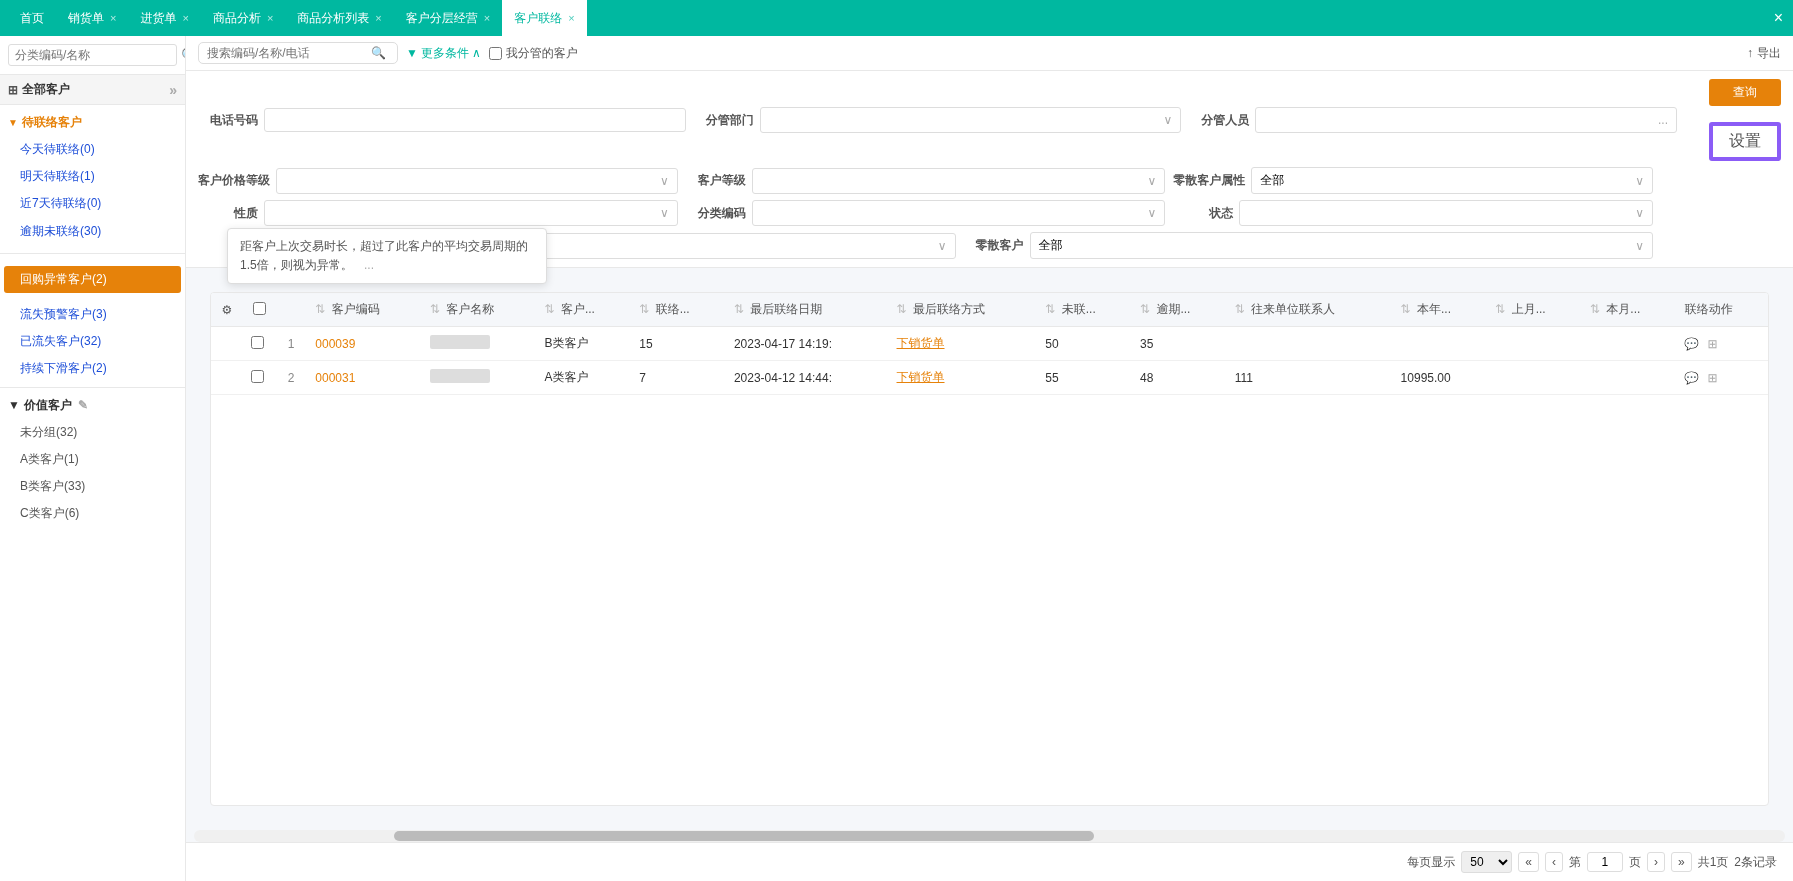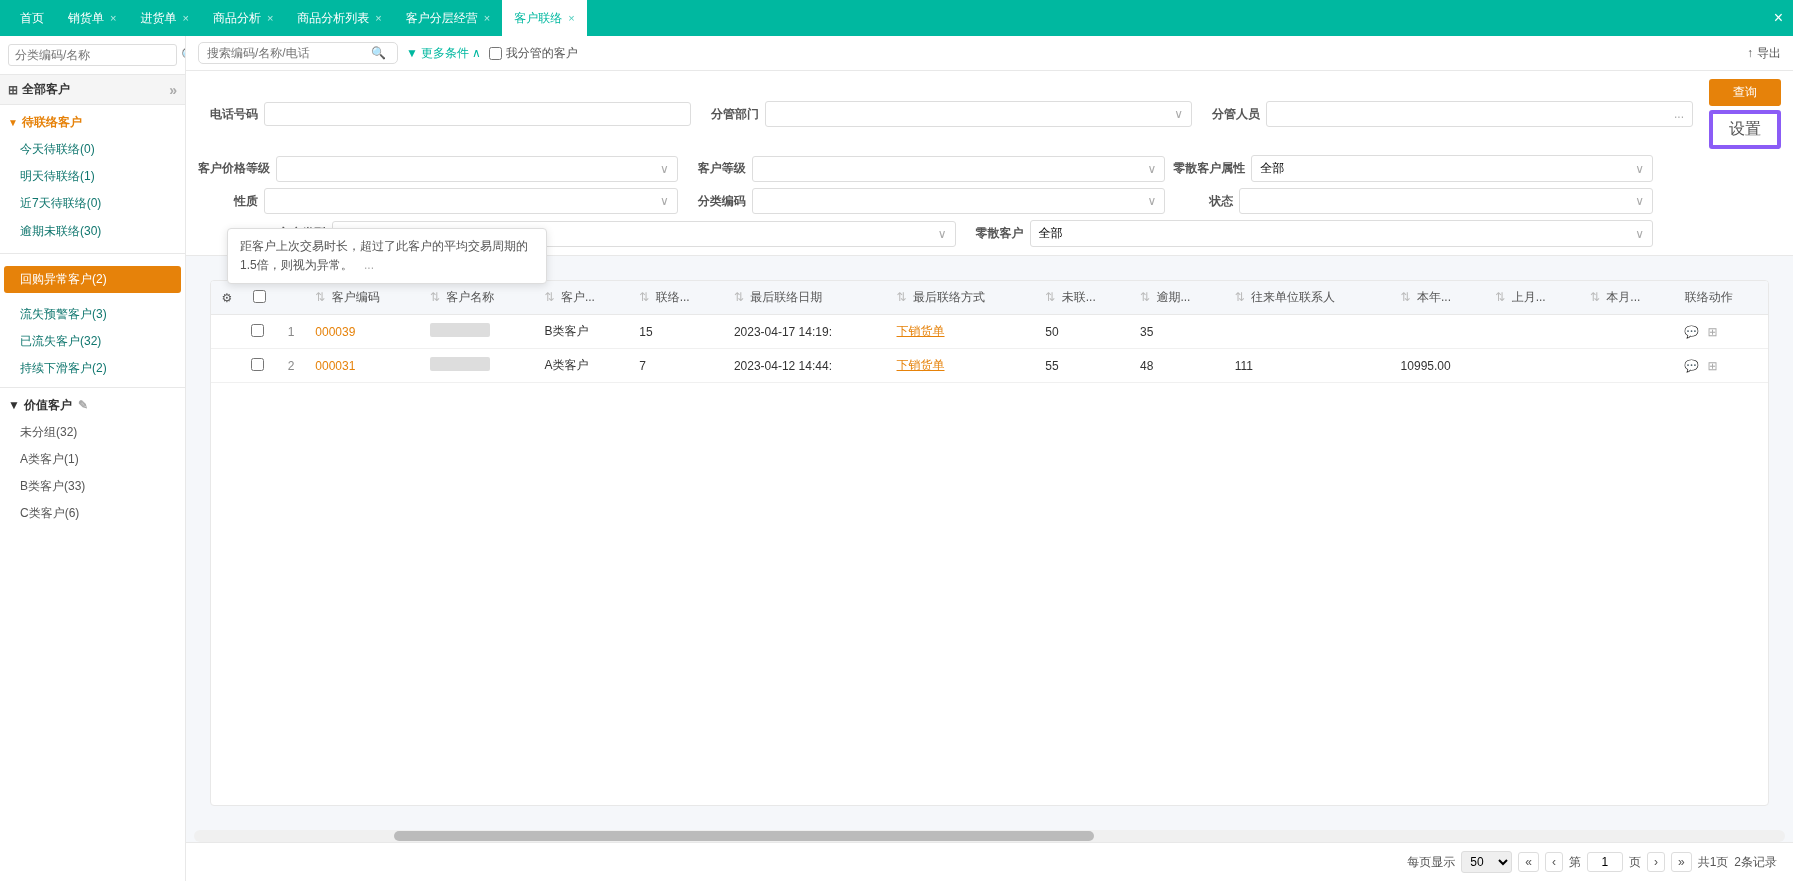--- a/index.html
+++ b/index.html
@@ -41,21 +41,21 @@
     }
     .sidebar-header .all-customers { display: flex; align-items: center; flex: 1; }
     .sidebar-header .grid-icon { margin-right: 4px; color: #555; }
     .sidebar-header .collapse-btn { color: #aaa; cursor: pointer; font-size: 14px; }
     .sidebar-section { padding: 4px 0; }
     .sidebar-group-title {
       display: flex; align-items: center; padding: 5px 8px; color: #e6820a; font-weight: bold; cursor: pointer;
     }
     .sidebar-group-title .arrow { margin-right: 4px; font-size: 10px; }
     .sidebar-item {
-      padding: 4px 8px 4px 20px; color: #0f766e; cursor: pointer; line-height: 1.6;
+      padding: 4px 8px 4px 20px; color: #1d4ed8; cursor: pointer; line-height: 1.6;
     }
     .sidebar-item.active-orange {
       background: #e6820a; color: #fff; border-radius: 3px; margin: 8px 4px;
       padding-left: 16px;
     }
     .sidebar-divider { height: 1px; background: #e8e8e8; margin: 4px 0; }
     .sidebar-customers-group {
       display: flex; align-items: center; padding: 5px 8px; color: #333; font-weight: bold; cursor: pointer;
     }
     .sidebar-customer-item { padding: 4px 8px 4px 20px; color: #555; cursor: pointer; line-height: 1.6; }
@@ -110,21 +110,21 @@
     .filter-label { color: #555; white-space: nowrap; min-width: 60px; text-align: right; font-weight: bold; }
     .filter-input {
       flex: 1; border: 1px solid #ddd; border-radius: 3px; padding: 4px 8px; font-size: 12px; outline: none;
     }
     .filter-select {
       flex: 1; border: 1px solid #ddd; border-radius: 3px; padding: 4px 8px; font-size: 12px;
       background: #fff; outline: none; cursor: pointer; display: flex; align-items: center;
       justify-content: space-between; min-height: 26px;
     }
     .filter-select .chevron { color: #aaa; }
-    .filter-btns { display: flex; flex-direction: column; gap: 4px; margin-left: 8px; }
+    .filter-btns { display: flex; flex-direction: column; gap: 16px; margin-left: 24px; }
     .btn-query {
       background: #e6820a; color: #fff; border: none; border-radius: 3px;
       padding: 5px 16px; cursor: pointer; font-size: 12px;
     }
     .btn-settings {
       background: #fff; color: #555; border: 4px solid #8b5cf6; border-radius: 3px;
       padding: 5px 16px; cursor: pointer; font-size: 16px;
     }
 
     

